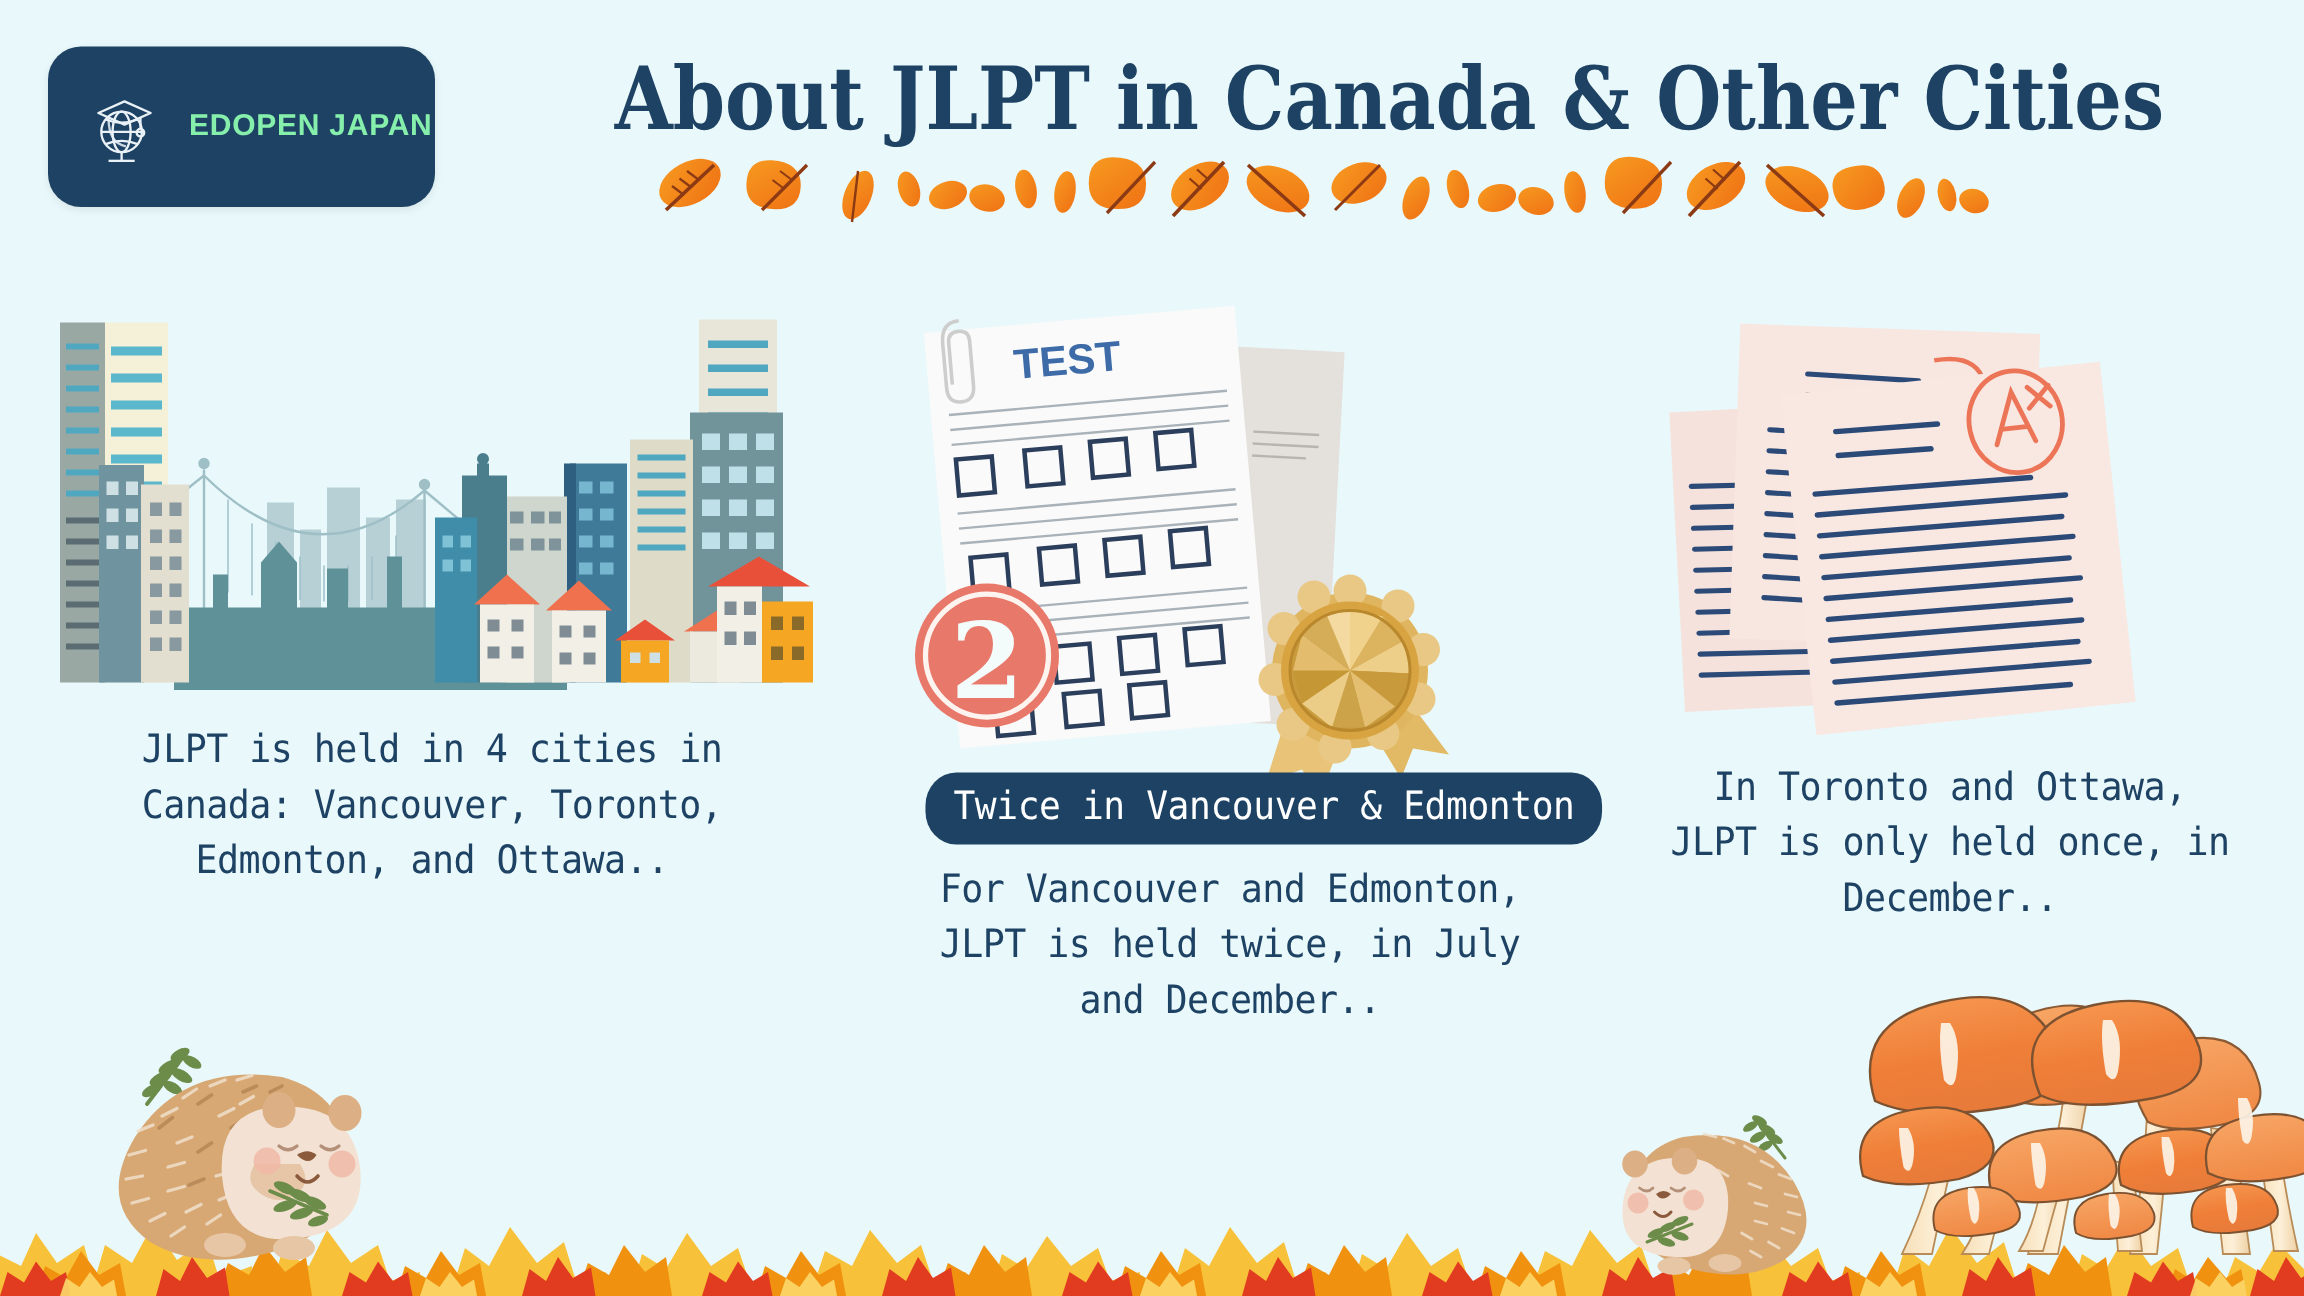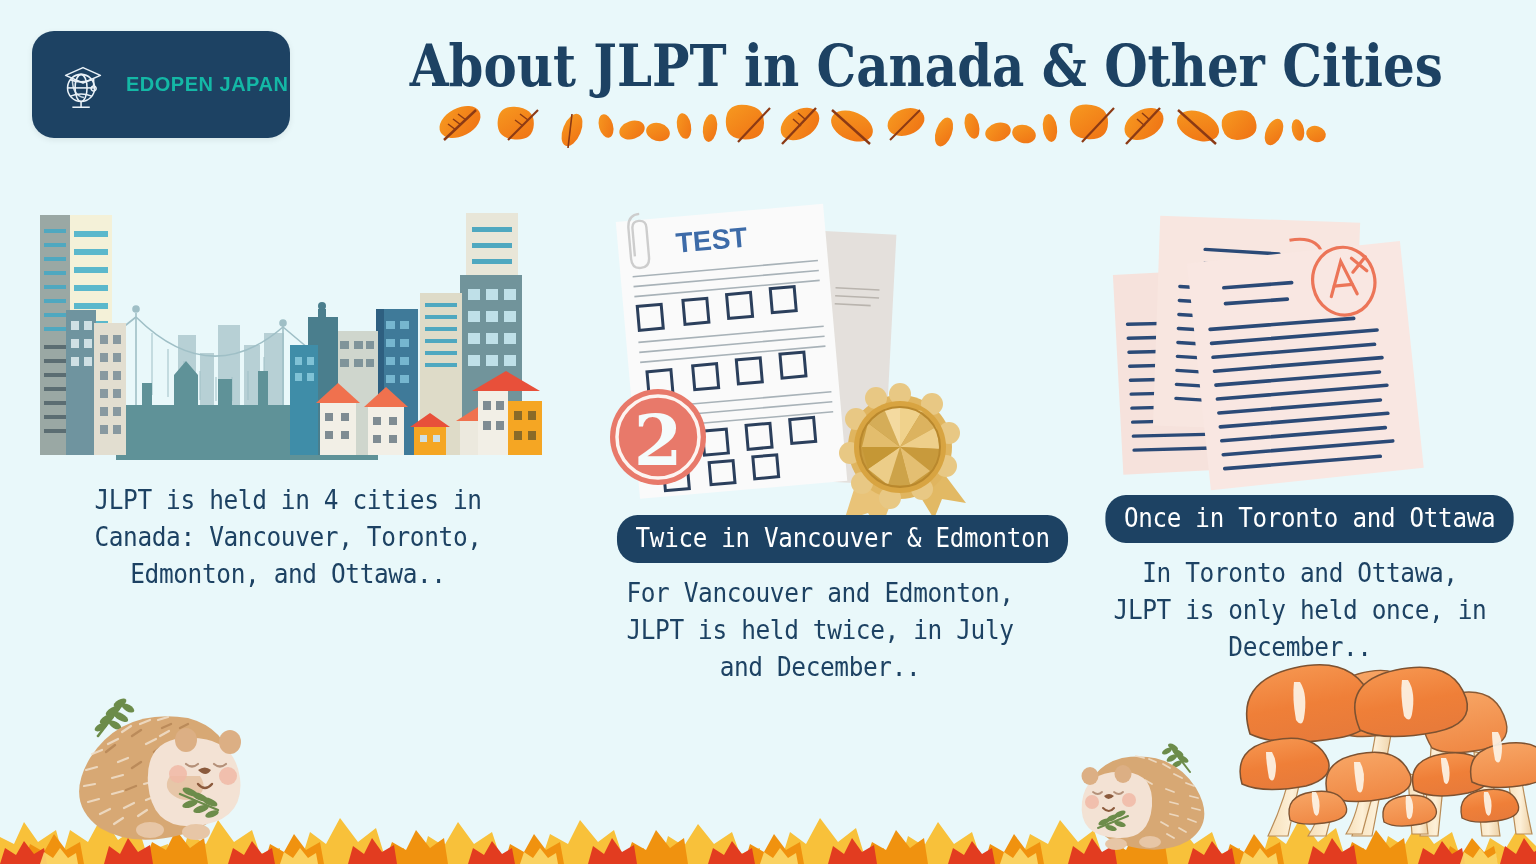--- a/index.html
+++ b/index.html
@@ -15,21 +15,21 @@
     position:absolute; left:32px; top:31px;
     width:258px; height:107px;
     background:#1d4263;
     border-radius:22px;
     display:flex; align-items:center; gap:14px;
     padding-left:22px;
     box-shadow:0 2px 6px rgba(0,0,0,.08);
   }
   #logo-badge .logo-mark{ width:58px; height:58px; flex:0 0 58px; }
   #logo-badge .logo-text{
-    color:#14b8a6; font-size:20px; font-weight:700; letter-spacing:.5px;
+    color:#86efac; font-size:20px; font-weight:700; letter-spacing:.5px;
     white-space:nowrap;
   }
 
   #page-title{
     position:absolute; left:330px; top:36px; width:1140px;
     text-align:center;
     font-family:"DejaVu Serif", "Liberation Serif", serif;
     font-weight:700;
     font-size:58px;
     line-height:1.05;
@@ -573,23 +573,20 @@
 
         <g stroke="#ec7558" fill="none" stroke-width="3.2" stroke-linecap="round">
           <ellipse cx="262" cy="72" rx="31" ry="34" transform="rotate(-6 262 72)"></ellipse>
           <path d="M248 86 L261 52 L274 86"></path>
           <path d="M252 76 L270 76"></path>
           <path d="M272 50 L286 64 M286 50 L272 64"></path>
         </g>
       </g>
     </svg>
   </div>
-  <div class="badge-wrap">
-    <span class="badge">Once in Toronto and Ottawa</span>
-  </div>
   <p class="body-text">In Toronto and Ottawa, JLPT is only held once, in December..</p>
 </div>
 
 <div id="leaf-floor">
   <svg viewBox="0 0 1536 80" width="1536" height="80" preserveAspectRatio="none">
     <g>
       <g fill="#f8c13a">
         <path d="M-10 80 l8 -28 l16 8 l10 -22 l14 20 l18 -12 l6 22 l20 -6 l-4 18z"></path>
         <path d="M60 80 l10 -34 l18 12 l14 -26 l16 24 l20 -14 l8 26 l22 -8 l-2 20z"></path>
         <path d="M180 80 l8 -30 l18 10 l12 -24 l16 22 l18 -12 l8 24 l20 -6 l-2 16z"></path>

